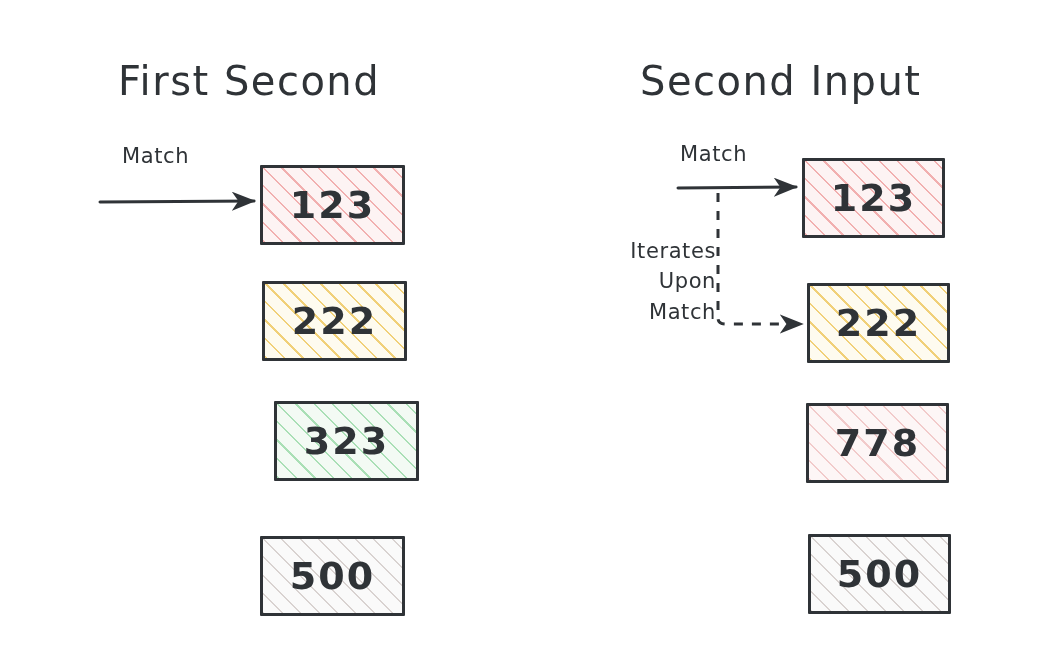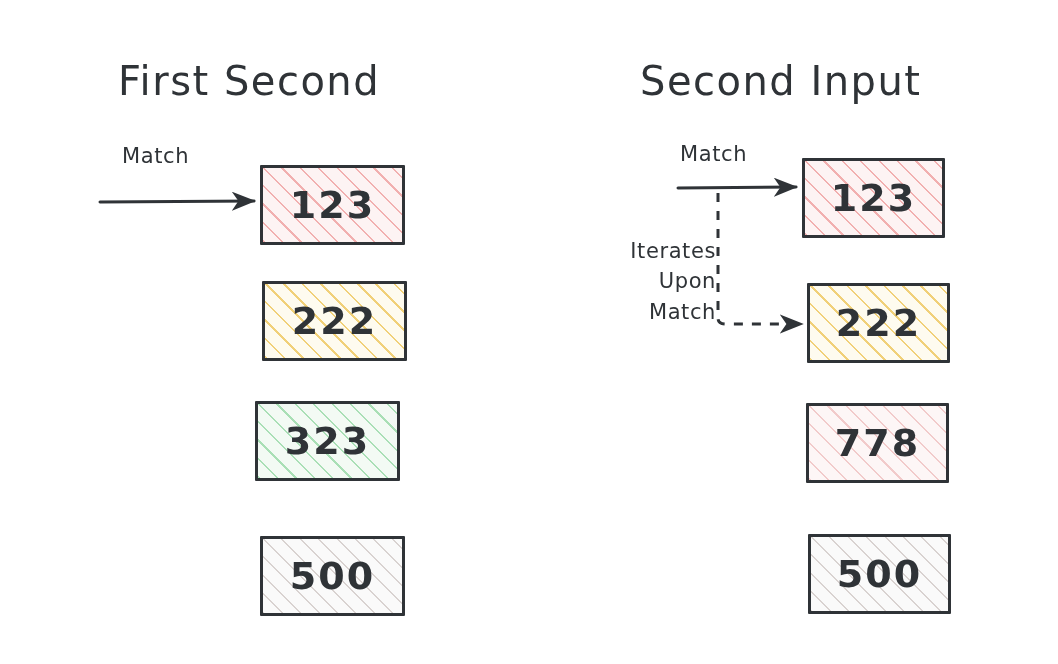--- a/index.html
+++ b/index.html
@@ -163,21 +163,21 @@
 <div class="value-box" id="box-first-0" style="left:260px; top:165px; width:145px; height:80px;">
   <span class="hatch hatch-red"></span>
   <span class="value-text">123</span>
 </div>
 
 <div class="value-box" id="box-first-1" style="left:262px; top:281px; width:145px; height:80px;">
   <span class="hatch hatch-yellow"></span>
   <span class="value-text">222</span>
 </div>
 
-<div class="value-box" id="box-first-2" style="left:255px; top:401px; width:145px; height:80px;">
+<div class="value-box" id="box-first-2" style="left:274px; top:401px; width:145px; height:80px;">
   <span class="hatch hatch-green"></span>
   <span class="value-text">323</span>
 </div>
 
 <div class="value-box" id="box-first-3" style="left:260px; top:536px; width:145px; height:80px;">
   <span class="hatch hatch-grey"></span>
   <span class="value-text">500</span>
 </div>
 
 <div class="col-title" id="title-second">Second Input</div>

